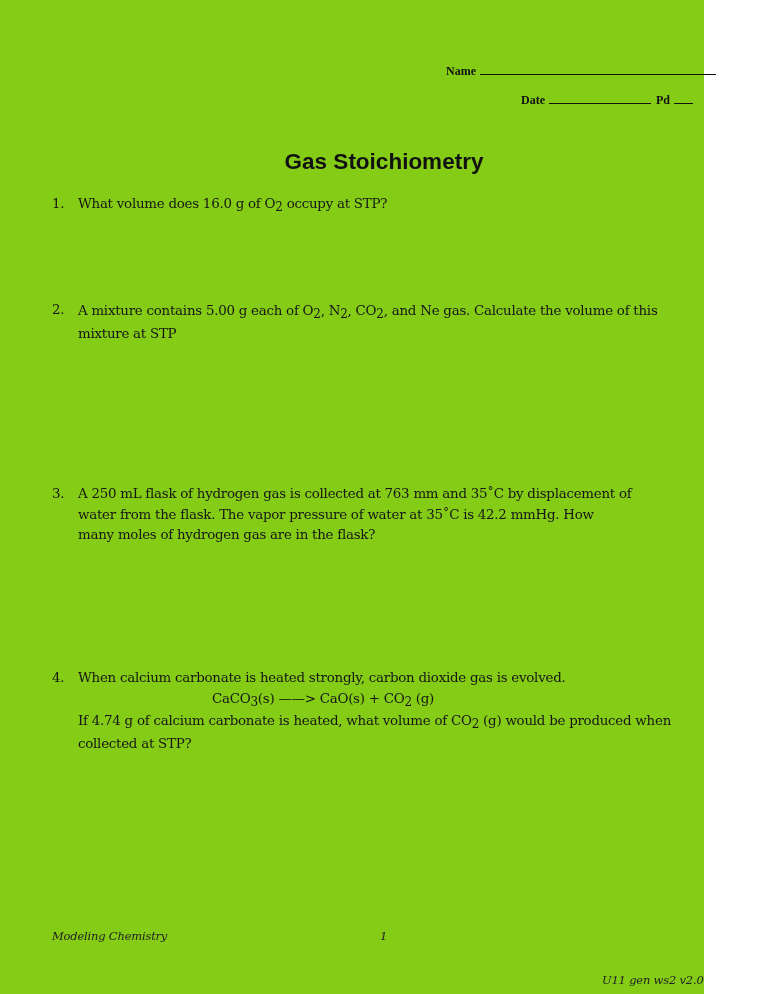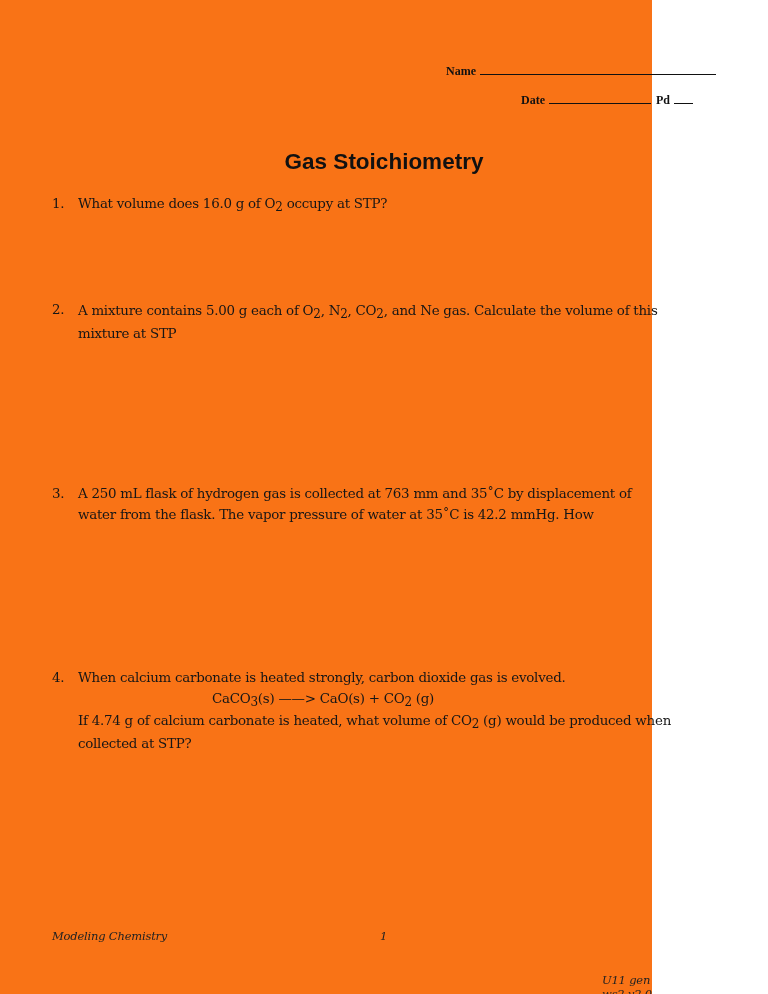--- a/index.html
+++ b/index.html
@@ -11,23 +11,23 @@
       width: 768px;
       height: 994px;
       position: relative;
       overflow: hidden;
       color: #111111;
       font-family: "DejaVu Serif", "Liberation Serif", serif;
     }
     .page {
       position: absolute;
       left: 0; top: 0;
-      width: 652px;
+      width: 704px;
       height: 994px;
-      background: #f97316;
+      background: #84cc16;
     }
     .hdr {
       position: absolute;
       font-family: "Liberation Serif", serif;
       font-weight: bold;
       font-size: 12px;
       color: #111;
       white-space: nowrap;
     }
     .blank {
@@ -113,20 +113,21 @@
     <div class="body" style="line-height:23px;">
       <span>A mixture contains 5.00 g each of O</span><sub>2</sub><span>, N</span><sub>2</sub><span>, CO</span><sub>2</sub><span>, and Ne gas. Calculate the volume of this mixture at STP</span>
     </div>
   </div>
 
   <div class="q" style="top:484px; line-height:20.5px;">
     <span class="num">3.</span>
     <div class="body">
       <div>A 250 mL flask of hydrogen gas is collected at 763 mm and 35˚C by displacement of</div>
       <div>water from the flask. The vapor pressure of water at 35˚C is 42.2 mmHg. How</div>
+      <div>many moles of hydrogen gas are in the flask?</div>
     </div>
   </div>
 
   <div class="q" style="top:668px; line-height:20.5px;">
     <span class="num">4.</span>
     <div class="body">
       <div>When calcium carbonate is heated strongly, carbon dioxide gas is evolved.</div>
       <span class="eq">
         <span>CaCO</span><sub>3</sub><span>(s)  ——&gt; CaO(s)  + CO</span><sub>2</sub><span> (g)</span>
       </span>

